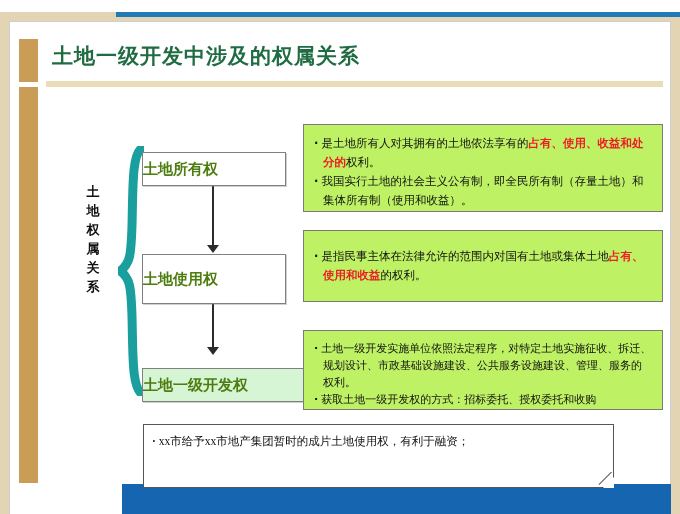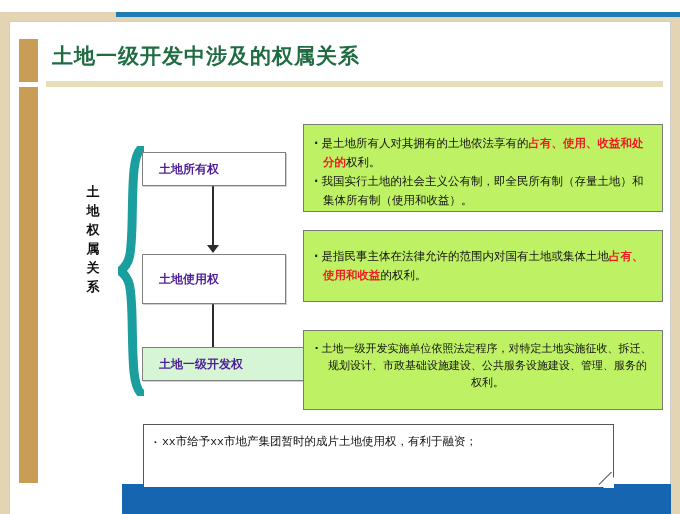--- a/index.html
+++ b/index.html
@@ -112,32 +112,31 @@
     z-index: 7;
   }
 
   
   .flow-box {
     position: absolute;
     box-sizing: border-box;
     border: 1px solid #808080;
     background: #ffffff;
     font-family: "DejaVu Serif", "Liberation Serif", serif;
-    font-size: 12px;
+    font-size: 15px;
     font-weight: bold;
-    color: #4c1d95;
+    color: #4d7c0f;
     display: flex;
     align-items: center;
-    padding-left: 16px;
     z-index: 8;
     box-shadow: 1px 1px 0 rgba(120,120,120,0.35);
   }
   .flow-box-1 { left: 142px; top: 140px;  width: 144px; height: 34px; }
   .flow-box-2 { left: 142px; top: 242px;  width: 144px; height: 50px; }
-  .flow-box-3 { left: 142px; top: 335px;  width: 177px; height: 34px; background: #d5f5d5; }
+  .flow-box-3 { left: 142px; top: 356px;  width: 177px; height: 34px; background: #d5f5d5; }
 
   .connector {
     position: absolute;
     left: 212px;
     width: 2px;
     background: #2b2b2b;
     z-index: 7;
   }
   .connector-1 { top: 174px; height: 60px; }
   .connector-2 { top: 276px; height: 60px; }
@@ -161,41 +160,41 @@
     background: #bef264;
     padding: 9px 10px 9px 10px;
     font-family: "DejaVu Sans", "Liberation Sans", sans-serif;
     font-size: 11.5px;
     line-height: 19px;
     color: #111111;
     z-index: 8;
   }
   .desc-box-1 { left: 303px; top: 112px; width: 360px; height: 88px; }
   .desc-box-2 { left: 303px; top: 218px; width: 360px; height: 72px; display: flex; align-items: center; }
-  .desc-box-3 { left: 303px; top: 318px; width: 360px; height: 80px; font-size: 11px; line-height: 17px; text-align: center; }
+  .desc-box-3 { left: 303px; top: 318px; width: 360px; height: 80px; font-size: 11px; line-height: 17px; }
 
   .bullet-line {
     text-indent: -9px;
     padding-left: 9px;
     margin: 0;
   }
   .bullet-line + .bullet-line { margin-top: 0px; }
   .bullet::before { content: "\00B7"; margin-right: 3px; font-weight: bold; }
   .hl { color: #ee1c25; font-weight: bold; }
 
   
   .note-box {
     position: absolute;
     left: 143px; top: 412px;
     width: 471px; height: 64px;
     box-sizing: border-box;
     border: 1px solid #555555;
     background: #ffffff;
     padding: 7px 8px;
-    font-family: Liberation Mono, monospace;
+    font-family: Liberation Serif, serif;
     font-size: 11.5px;
     line-height: 19px;
     color: #111111;
     z-index: 9;
   }
   .note-box .corner-fold {
     position: absolute;
     right: -1px; bottom: -1px;
     width: 0; height: 0;
     border-left: 11px solid transparent;
@@ -257,20 +256,21 @@
 
   <div class="desc-box desc-box-1" id="desc-0">
       <div class="bullet-line bullet"><span>是土地所有人对其拥有的土地依法享有的</span><span class="hl">占有、使用、收益和处分的</span><span>权利。</span></div>
       <div class="bullet-line bullet"><span>我国实行土地的社会主义公有制，即全民所有制（存量土地）和集体所有制（使用和收益）。</span></div>
     </div>
   <div class="desc-box desc-box-2" id="desc-1">
       <div class="bullet-line bullet"><span>是指民事主体在法律允许的范围内对国有土地或集体土地</span><span class="hl">占有、使用和收益</span><span>的权利。</span></div>
     </div>
   <div class="desc-box desc-box-3" id="desc-2">
       <div class="bullet-line bullet"><span>土地一级开发实施单位依照法定程序，对特定土地实施征收、拆迁、规划设计、市政基础设施建设、公共服务设施建设、管理、服务的权利。</span></div>
+      <div class="bullet-line bullet"><span>获取土地一级开发权的方式：招标委托、授权委托和收购</span></div>
     </div>
 
   <div class="note-box" id="note-box">
     <div class="corner-fold"></div>
     <div class="corner-fold-line"></div>
   <div class="bullet-line bullet"><span>xx市给予xx市地产集团暂时的成片土地使用权，有利于融资；</span></div>
     </div>
 
 </div>
 

